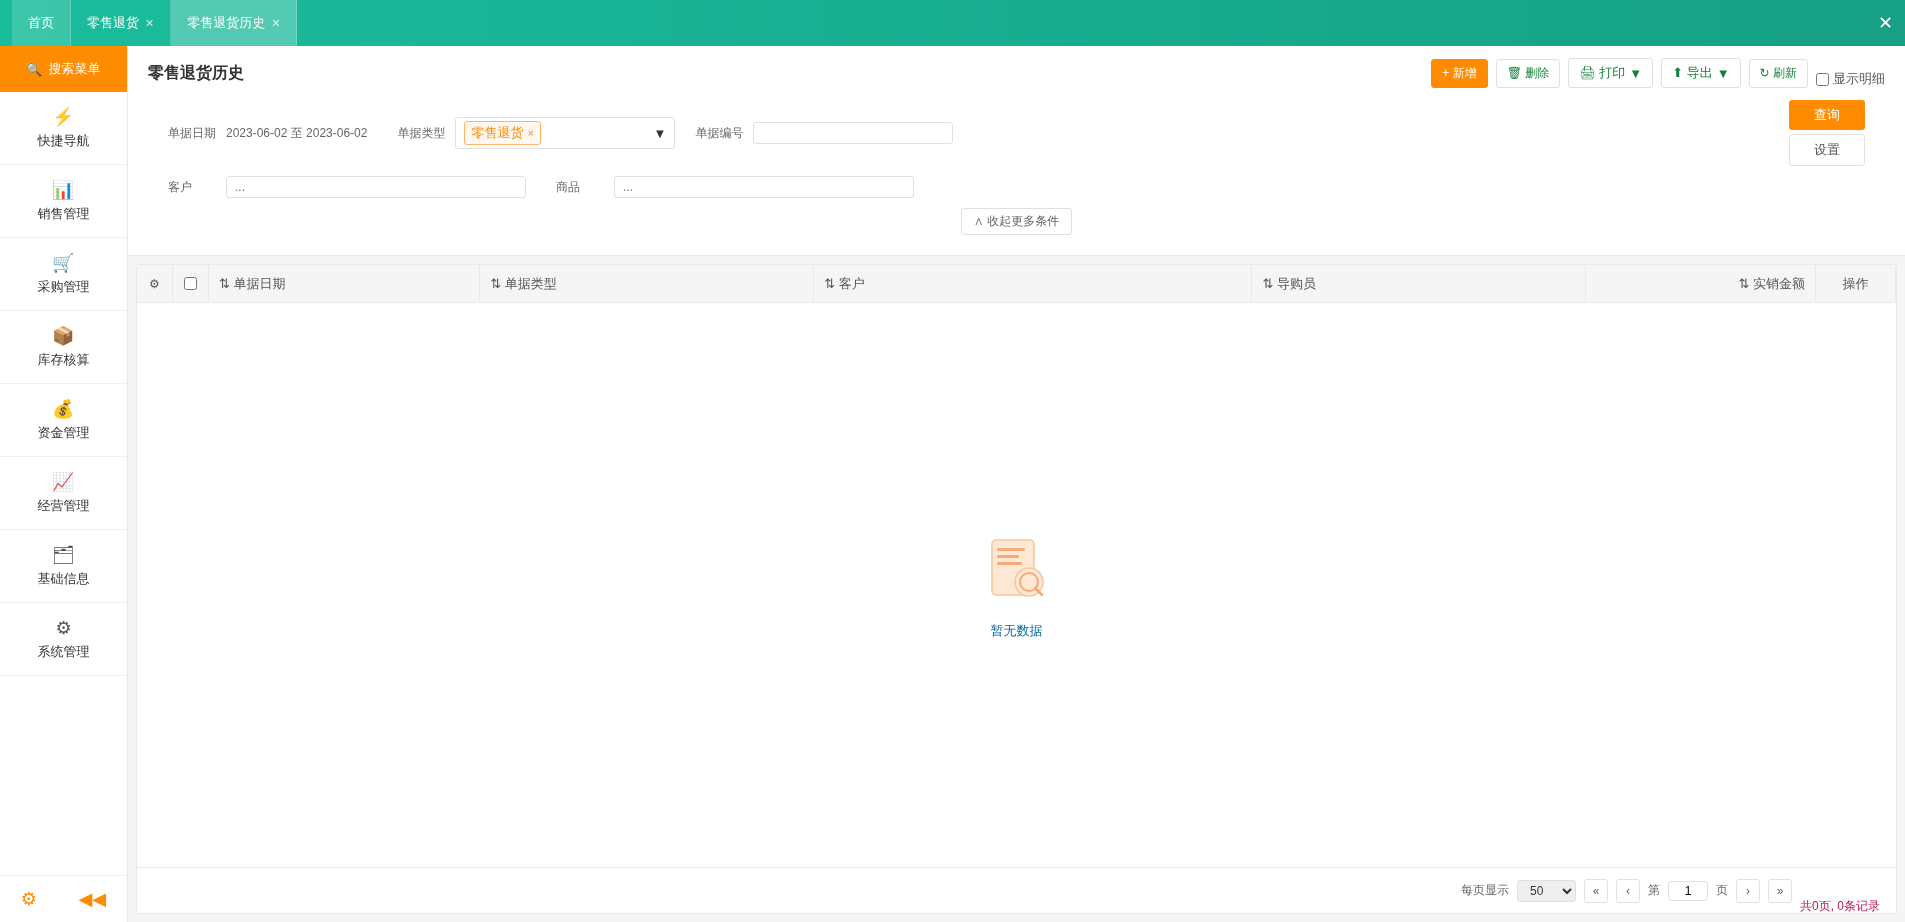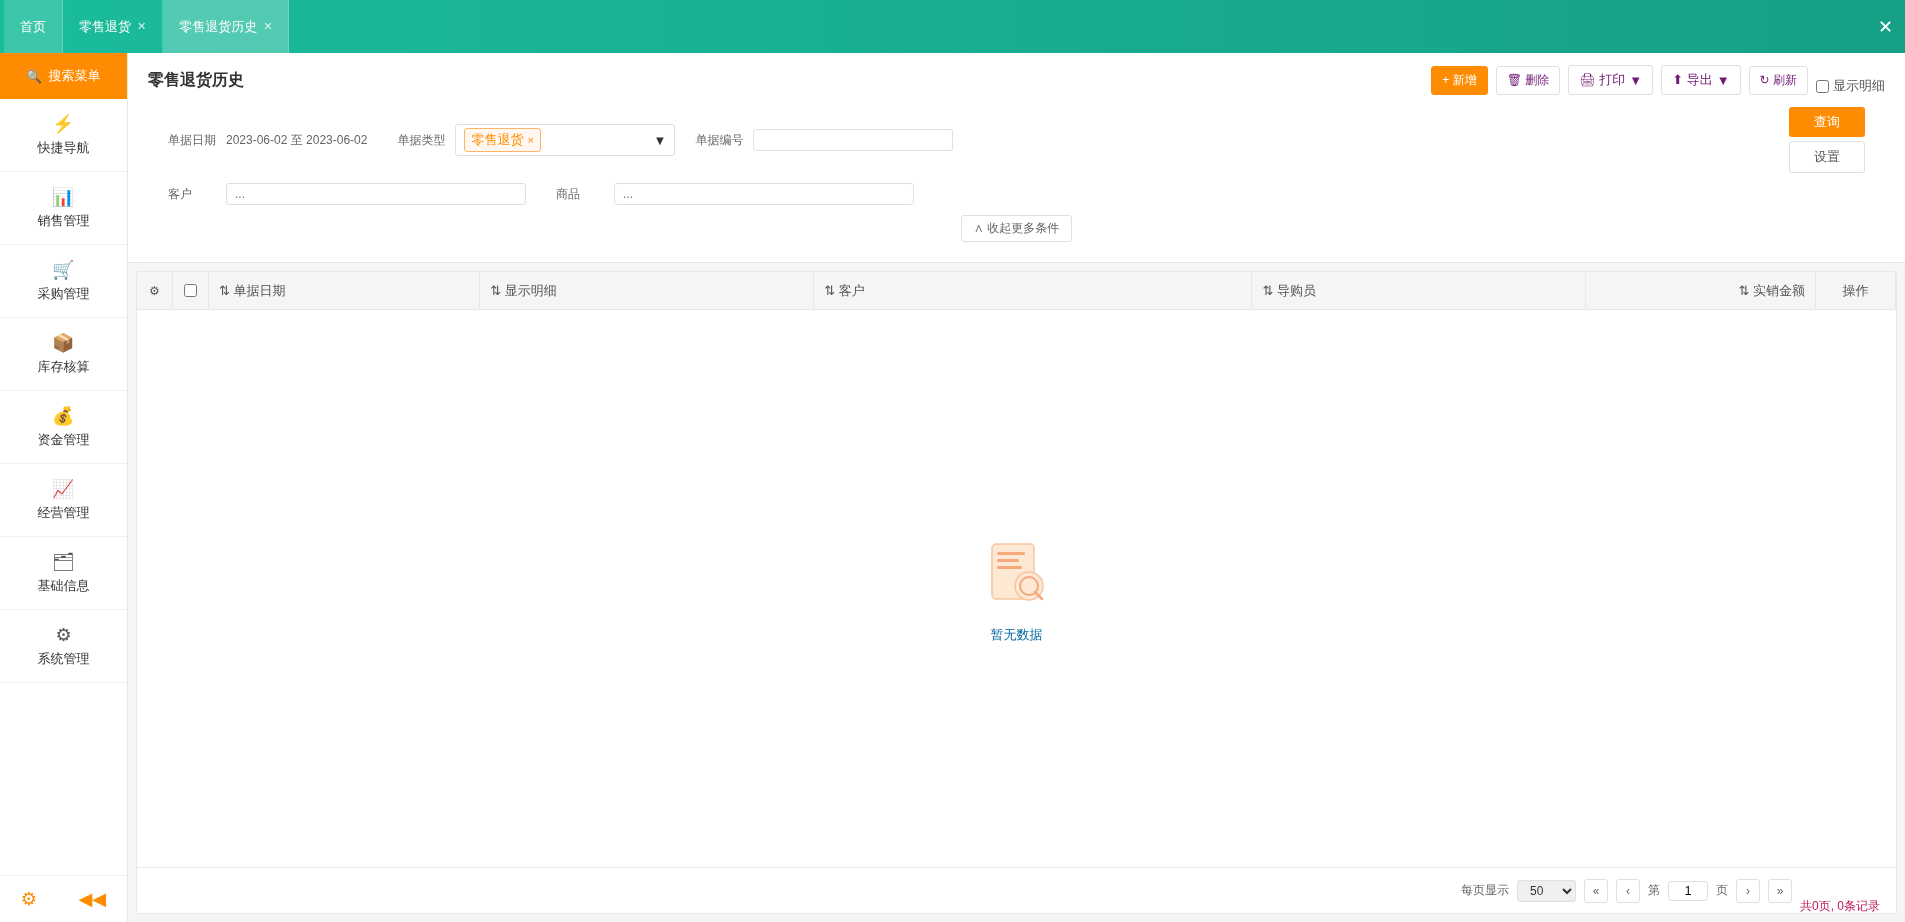--- a/index.html
+++ b/index.html
@@ -1,24 +1,24 @@
 <!DOCTYPE html>
 <html><head>
   <meta charset="utf-8">
   <style>
     * { box-sizing: border-box; margin: 0; padding: 0; font-family: 'Microsoft YaHei', Arial, sans-serif; font-size: 13px; }
     body { display: flex; flex-direction: column; height: 922px; width: 1905px; overflow: hidden; background: #f5f5f5; }
 
     
     .top-bar {
-      height: 53px;
+      height: 46px;
       background: linear-gradient(to right, #1abc9c, #16a085);
       display: flex;
       align-items: center;
-      padding: 0 0 0 4px;
+      padding: 0 0 0 12px;
       flex-shrink: 0;
     }
     .top-bar .tabs {
       display: flex;
       align-items: stretch;
       height: 100%;
       flex: 1;
     }
     .top-bar .tab {
       display: flex;
@@ -150,21 +150,21 @@
       font-size: 12px;
     }
     .toolbar-btn.primary {
       background: #ff8c00;
       border-color: #ff8c00;
       color: #fff;
     }
     .toolbar-btn.secondary {
       background: #fff;
       border-color: #e0e0e0;
-      color: #701a75;
+      color: #15803d;
     }
     .display-detail-checkbox {
       display: flex;
       align-items: center;
       gap: 4px;
       color: #555;
       font-size: 12px;
       cursor: pointer;
     }
     .filter-row {
@@ -550,21 +550,21 @@
 
       <div class="table-header-row">
         <div class="th settings">⚙</div>
         <div class="th checkbox">
           <input type="checkbox" style="">
         </div>
         <div class="th date">
           <span>⇅ 单据日期</span>
         </div>
         <div class="th number">
-          <span>⇅ 显示明细</span>
+          <span>⇅ 单据类型</span>
         </div>
         <div class="th customer">
           <span>⇅ 客户</span>
         </div>
         <div class="th guide">
           <span>⇅ 导购员</span>
         </div>
         <div class="th amount">
           <span>⇅ 实销金额</span>
         </div>

